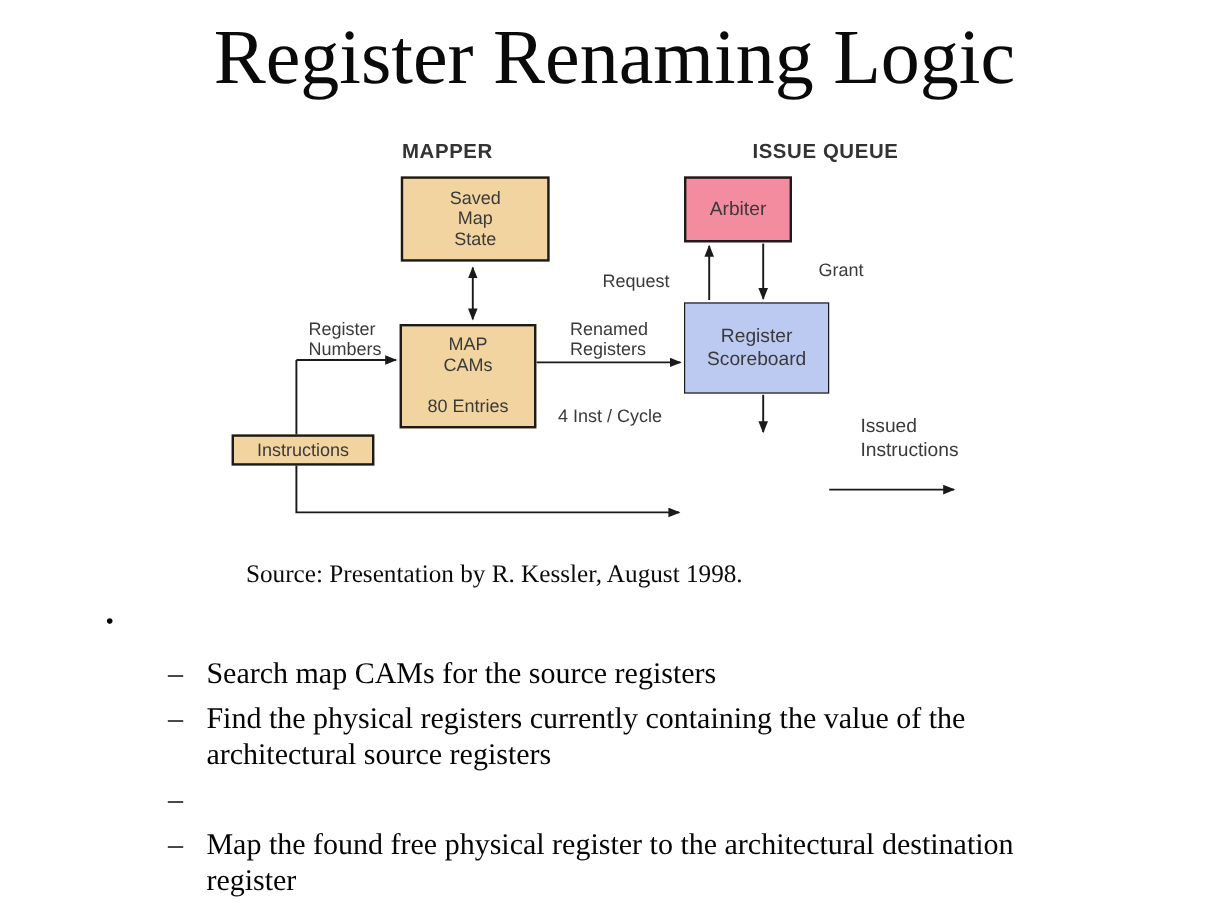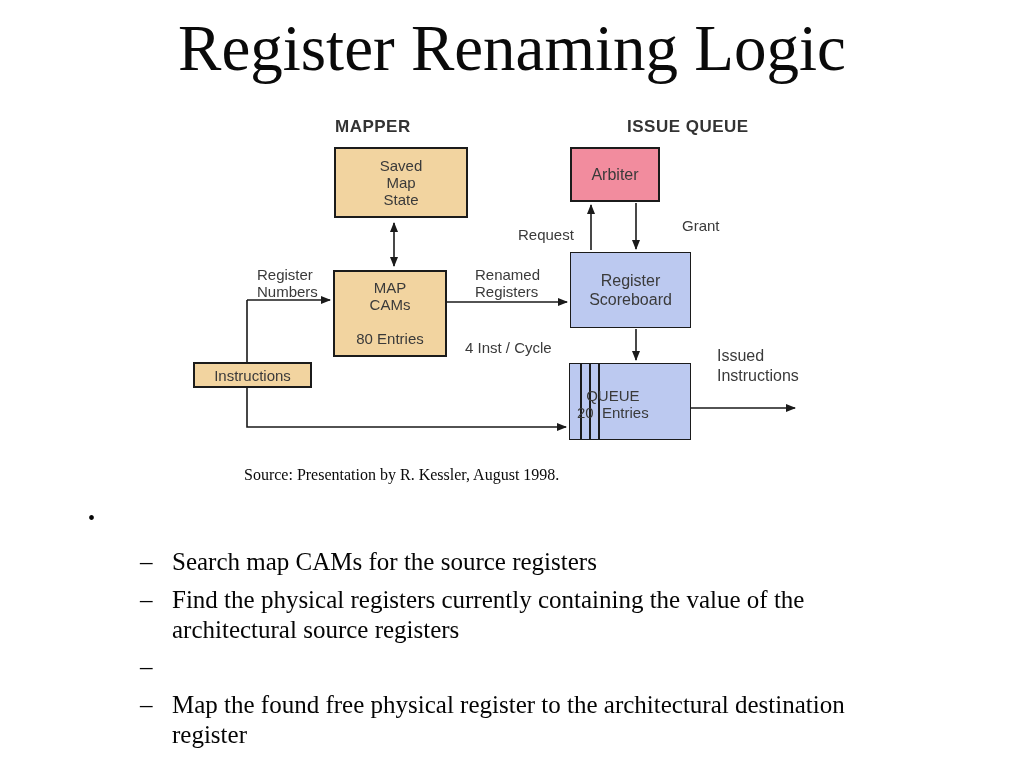--- a/index.html
+++ b/index.html
@@ -17,42 +17,42 @@
     font-family:"Liberation Sans",sans-serif;color:#3a3a3a;}
   .diagram svg{position:absolute;left:0;top:0;z-index:0;}
   .dbox{
     position:absolute;z-index:1;border:2px solid #1b1b1b;box-sizing:border-box;
     display:flex;align-items:center;justify-content:center;text-align:center;
     font-size:15px;line-height:17px;white-space:pre-line;
   }
   .tan{background:#f2d4a0;}
   .pink{background:#f28c9e;text-align:right;}
   .blue{background:#bcc9f0;border-width:1.5px;}
-  #box-saved{left:149px;top:37px;width:134px;height:71px;}
+  #box-saved{left:149px;top:37px;width:124px;height:71px;}
   #box-arbiter{left:385px;top:37px;width:90px;height:55px;font-size:16px;}
   #box-mapcams{left:148px;top:160px;width:114px;height:87px;
     flex-direction:column;justify-content:space-between;padding:7px 0 8px;}
   #box-scoreboard{left:385px;top:142px;width:121px;height:76px;font-size:16px;line-height:19px;}
   #box-instructions{left:8px;top:252px;width:119px;height:26px;font-size:15px;font-weight:500;}
   #box-queue{left:384px;top:253px;width:122px;height:77px;display:block;}
   .queue-slat{position:absolute;top:0;bottom:0;width:2px;background:#1b1b1b;}
   #slat1{left:10px;} #slat2{left:19px;} #slat3{left:28px;}
   .queue-text{position:absolute;left:7px;top:23px;font-size:15px;line-height:17px;white-space:pre;}
   .dlabel{position:absolute;z-index:2;font-size:15px;line-height:17px;white-space:pre-line;}
   .dheader{font-weight:bold;font-size:17px;letter-spacing:.5px;color:#333;}
   #lbl-mapper{left:150px;top:8px;}
   #lbl-issueq{left:442px;top:8px;}
   #lbl-regnums{left:72px;top:156px;}
   #lbl-renamed{left:290px;top:156px;}
-  #lbl-request{left:333px;top:116px;}
+  #lbl-request{left:317px;top:116px;}
   #lbl-grant{left:497px;top:107px;}
   #lbl-instcycle{left:280px;top:229px;}
   #lbl-issued{left:532px;top:236px;font-size:16px;line-height:20px;}
   
-  .source{position:absolute;left:205px;top:466px;font-size:16px;color:#0a0a0a;margin-left:39px;}
+  .source{position:absolute;left:205px;top:466px;font-size:21px;color:#0a0a0a;}
   
   .bullets{position:absolute;left:88px;top:502px;width:890px;color:#050505;}
   .b1{display:flex;font-size:26px;line-height:32px;}
   .b1 .mk{width:37px;font-size:20px;}
   .b2{display:flex;margin-left:52px;font-size:25px;line-height:30px;}
   .b2 .mk{width:32px;}
   .b2:nth-of-type(2){margin-top:13px;}
   .b2:nth-of-type(3){margin-top:8px;}
   .b2:nth-of-type(4){margin-top:7px;}
   .b2:nth-of-type(5){margin-top:8px;}
@@ -93,27 +93,20 @@
 State</div>
   <div class="dbox pink" id="box-arbiter">Arbiter</div>
   <div class="dbox tan" id="box-mapcams">
     <div>MAP
 CAMs</div>
     <div>80 Entries</div>
   </div>
   <div class="dbox blue" id="box-scoreboard">Register
 Scoreboard</div>
   <div class="dbox tan" id="box-instructions">Instructions</div>
-  <div class="dbox blue" id="box-queue">
-    <div class="queue-slat" id="slat1"></div>
-    <div class="queue-slat" id="slat2"></div>
-    <div class="queue-slat" id="slat3"></div>
-    <div class="queue-text">QUEUE
-20  Entries</div>
-  </div>
 
   <div class="dlabel" id="lbl-regnums">Register
 Numbers</div>
   <div class="dlabel" id="lbl-renamed">Renamed
 Registers</div>
   <div class="dlabel" id="lbl-request">Request</div>
   <div class="dlabel" id="lbl-grant">Grant</div>
   <div class="dlabel" id="lbl-instcycle">4 Inst / Cycle</div>
   <div class="dlabel" id="lbl-issued">Issued
 Instructions</div>

